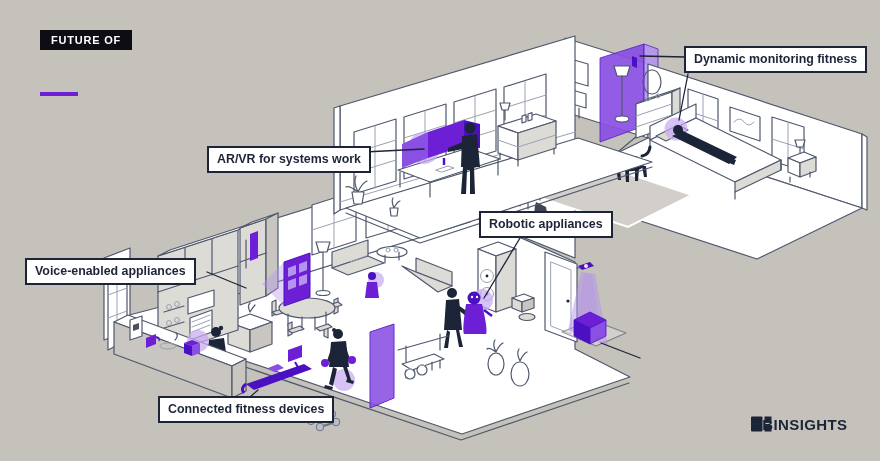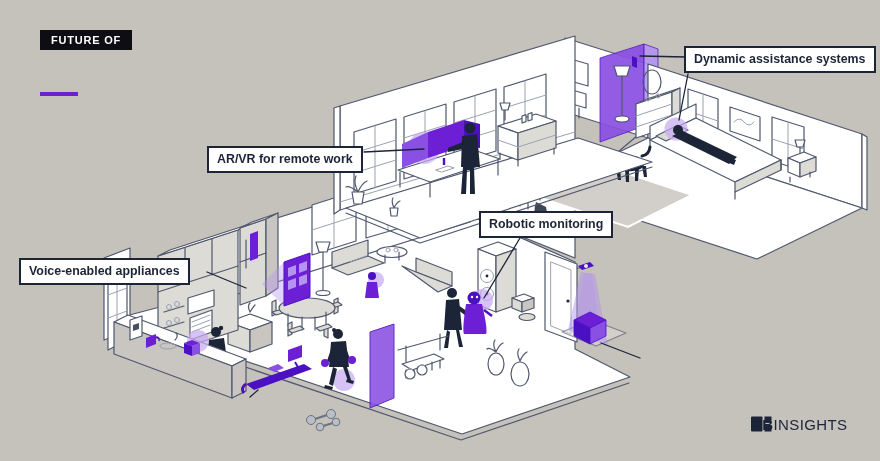--- a/index.html
+++ b/index.html
@@ -32,21 +32,21 @@
     padding:4px 8px;white-space:nowrap}
   .badge{position:absolute;left:40px;top:30px;background:var(--color-badge-bg);color:#fff;
     font-weight:bold;font-size:11px;letter-spacing:.8px;padding:4px 11px}
   .page-title{position:absolute;left:40px;top:52px;color:var(--color-ink);
     font-weight:bold;font-size:27px;letter-spacing:-.2px}
   .title-underline{position:absolute;left:40px;top:92px;width:38px;height:4px;
     background:var(--color-accent)}
   .logo{position:absolute;left:751px;top:416px;display:flex;align-items:center;gap:5px;
     color:var(--color-ink)}
   .logo .cb{font-weight:bold;font-size:15px;letter-spacing:.4px}
-  .logo .ins{font-weight:normal;font-size:15px;letter-spacing:.4px}
+  .logo .ins{font-weight:bold;font-size:15px;letter-spacing:.4px}
 </style>
 </head>
 <body>
 
 <div class="stage">
 
 <svg width="880" height="461" viewBox="0 0 880 461">
 
   <g>
     <polygon class="w" points="118,318 462,434 630,377 575,349 575,262 470,215 225,290"></polygon>
@@ -438,24 +438,25 @@
     <path class="lead" d="M688,74 L679,120"></path>
     <path class="lead" d="M520,238 L484,298"></path>
     <path class="lead" d="M640,358 L601,343"></path>
     <path class="lead" d="M250,397 L258,390"></path>
   </g>
 </svg>
 
   <div class="badge">FUTURE OF</div>
   <div class="title-underline"></div>
 
-  <div class="callout" style="left:19px;top:258px">Voice-enabled appliances</div>
-  <div class="callout" style="left:207px;top:146px">AR/VR for remote work</div>
-  <div class="callout" style="left:684px;top:46px">Dynamic assistance systems</div>
-  <div class="callout" style="left:479px;top:211px">Robotic monitoring</div>
+  <div class="callout" style="left:25px;top:258px">Voice-enabled appliances</div>
+  <div class="callout" style="left:207px;top:146px">AR/VR for systems work</div>
+  <div class="callout" style="left:684px;top:46px">Dynamic monitoring fitness</div>
+  <div class="callout" style="left:479px;top:211px">Robotic appliances</div>
+  <div class="callout" style="left:158px;top:396px">Connected fitness devices</div>
 
   <div class="logo">
     <svg width="21" height="16" viewBox="0 0 21 16">
       <rect x="0" y="0.5" width="11.5" height="15" rx="1" fill="var(--color-ink)"></rect>
       <rect x="13.5" y="0.5" width="7" height="6.4" fill="var(--color-ink)"></rect>
       <rect x="13.5" y="9.1" width="7" height="6.4" fill="var(--color-ink)"></rect>
     </svg>
     <span><span class="cb">CB</span><span class="ins">INSIGHTS</span></span>
   </div>
 </div>

